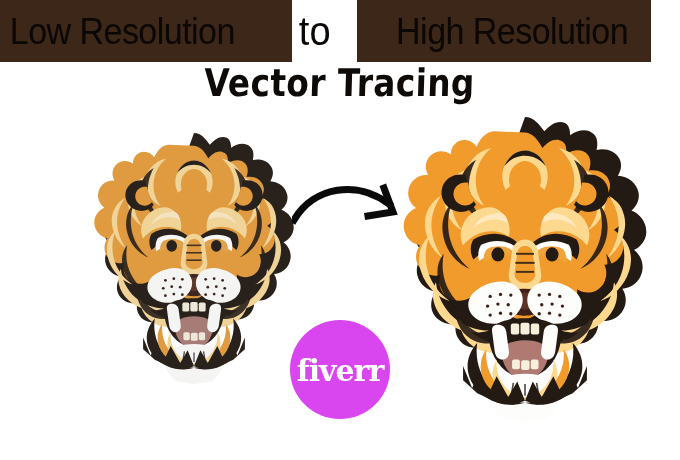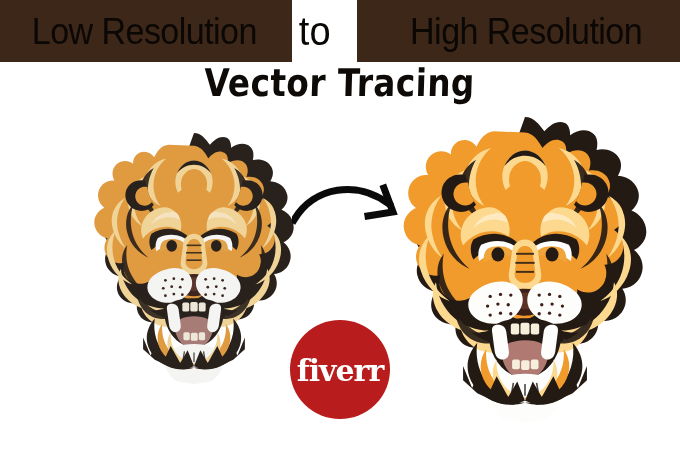--- a/index.html
+++ b/index.html
@@ -26,26 +26,26 @@
     top: 0;
     height: 62px;
     background: #3d2718;
     display: flex;
     align-items: center;
     box-sizing: border-box;
   }
   #banner-left {
     left: 0;
     width: 292px;
-    justify-content: center;
+    justify-content: flex-start;
     padding-right: 4px;
   }
   #banner-right {
     left: 357px;
-    width: 323px;
+    width: 294px;
     justify-content: center;
     padding-left: 16px;
   }
   .banner-text {
     font-family: "Liberation Sans Narrow", "Liberation Sans", sans-serif;
     font-size: 37px;
     font-weight: 400;
     color: #0a0705;
     letter-spacing: -0.6px;
     white-space: nowrap;
@@ -139,21 +139,21 @@
   }
 
   
   #fiverr-badge {
     position: absolute;
     left: 290px;
     top: 320px;
     width: 100px;
     height: 99px;
     border-radius: 50%;
-    background: #b91c1c;
+    background: #d946ef;
     display: flex;
     align-items: center;
     justify-content: center;
   }
   #fiverr-wordmark {
     position: relative;
     font-family: "DejaVu Serif", serif;
     font-size: 30px;
     font-weight: 700;
     color: #ffffff;

